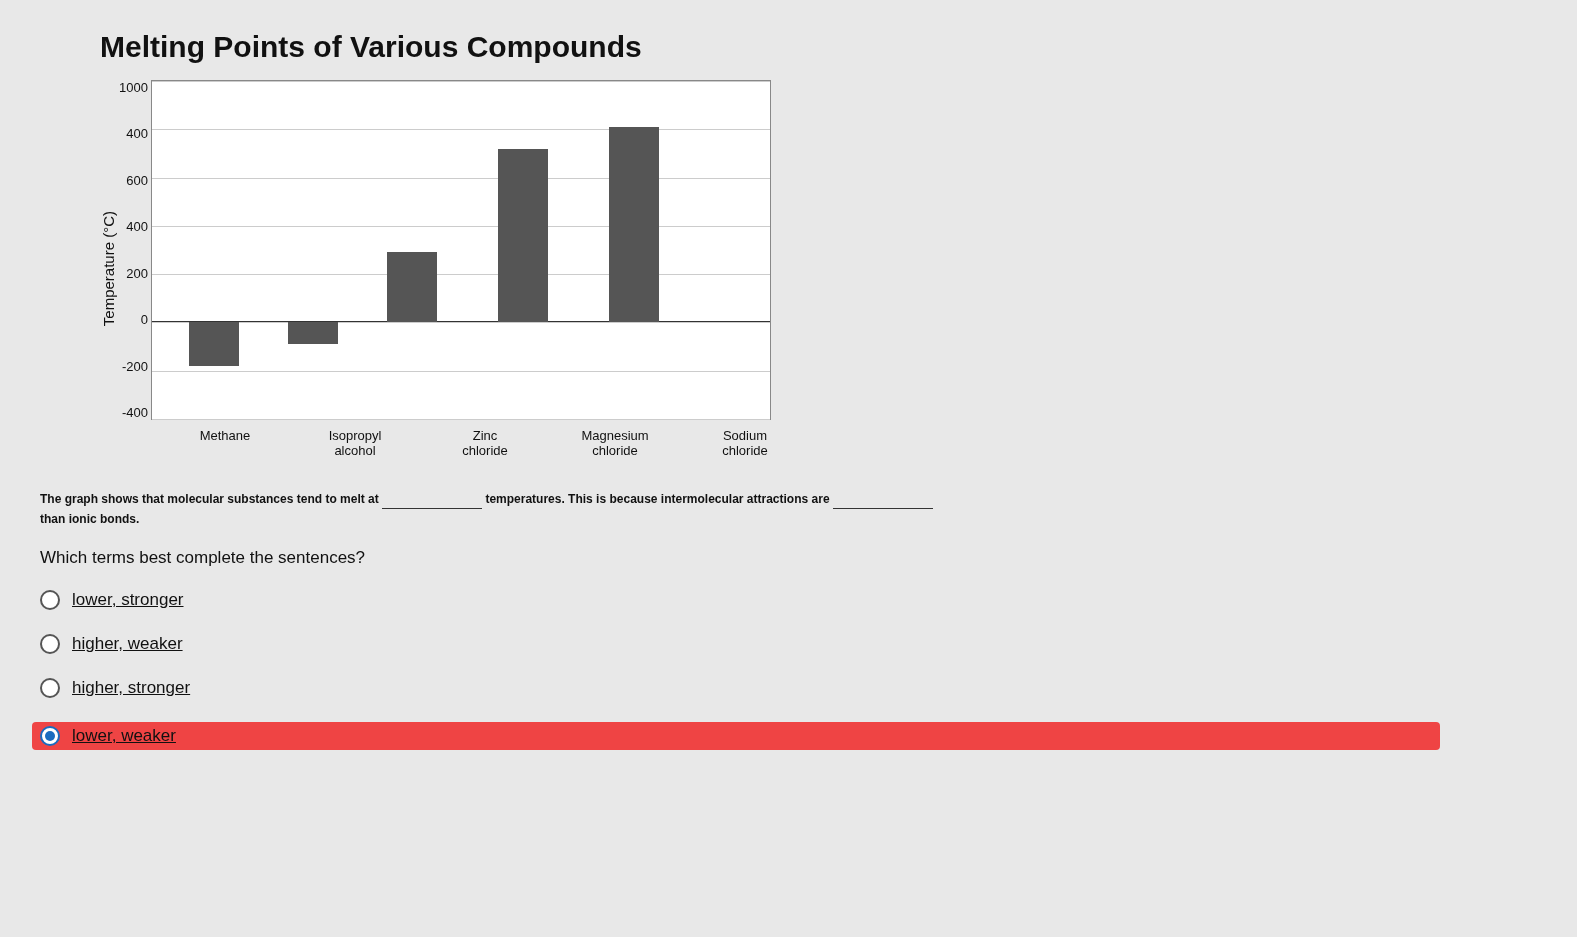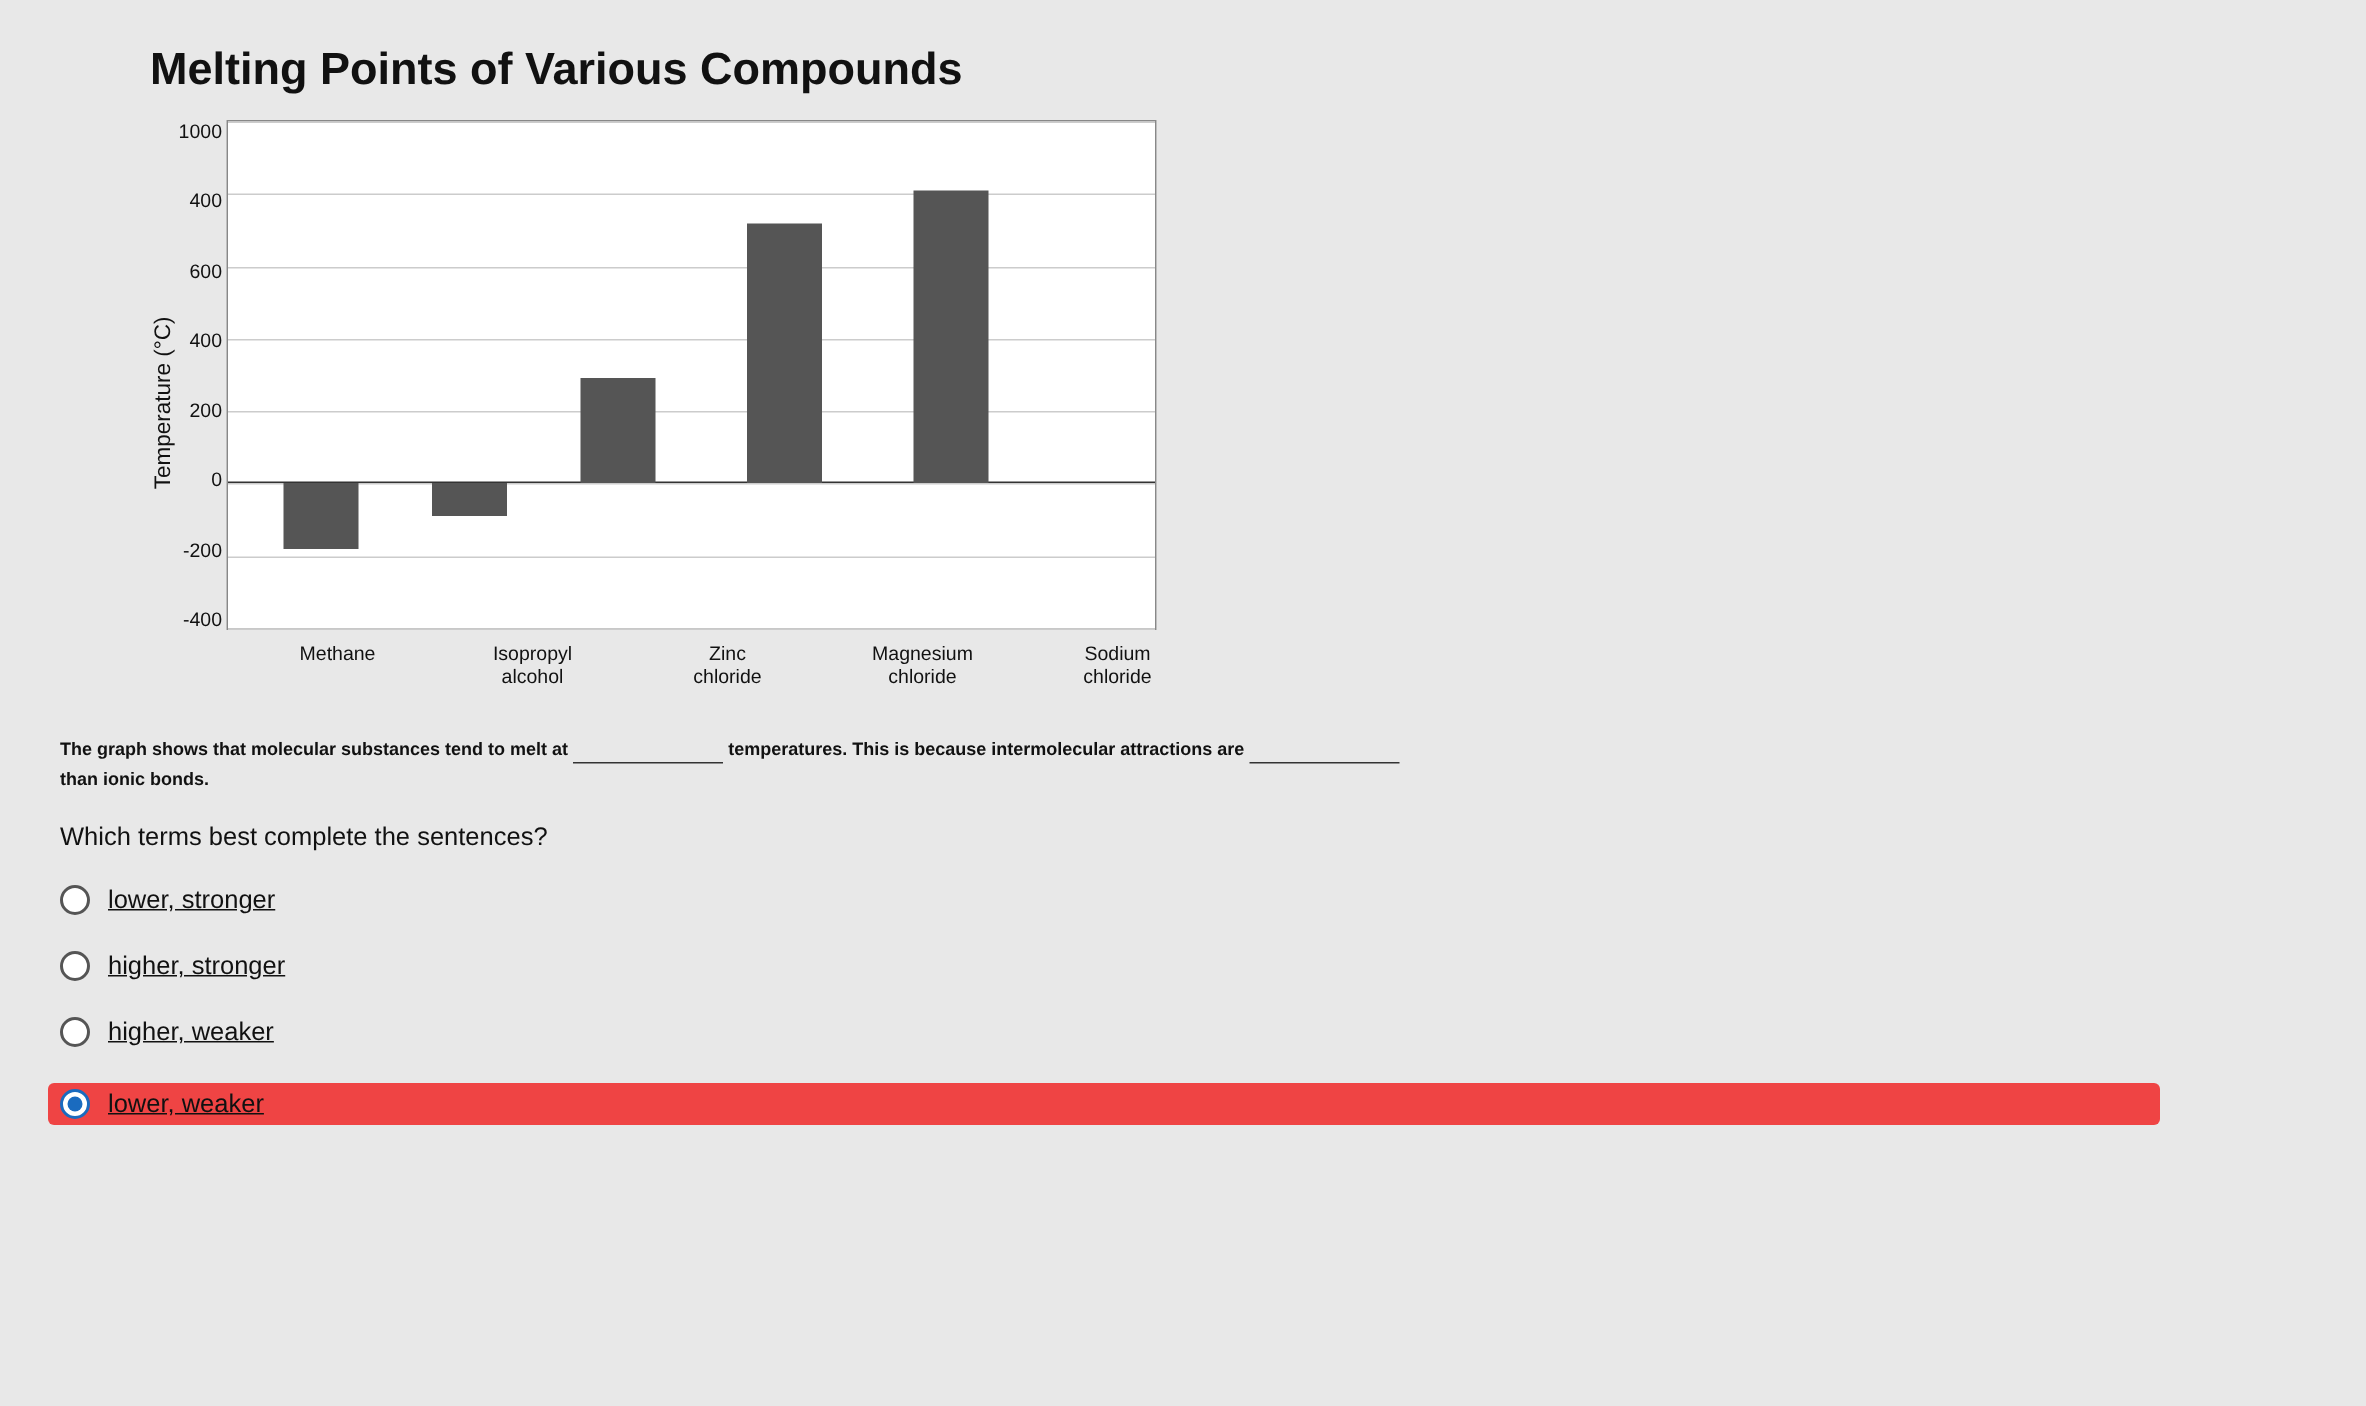--- a/index.html
+++ b/index.html
@@ -257,27 +257,27 @@
   <div class="options">
     <div class="option">
       <div class="radio-outer">
       </div>
       <span>lower, stronger</span>
     </div>
 
     <div class="option">
       <div class="radio-outer">
       </div>
+      <span>higher, weaker</span>
+    </div>
+
+    <div class="option">
+      <div class="radio-outer">
+      </div>
       <span>higher, stronger</span>
-    </div>
-
-    <div class="option">
-      <div class="radio-outer">
-      </div>
-      <span>higher, weaker</span>
     </div>
 
     <div class="option option-selected">
       <div class="radio-outer">
         <div class="radio-inner"></div>
       </div>
       <span>lower, weaker</span>
     </div>
   </div>
 </div>

